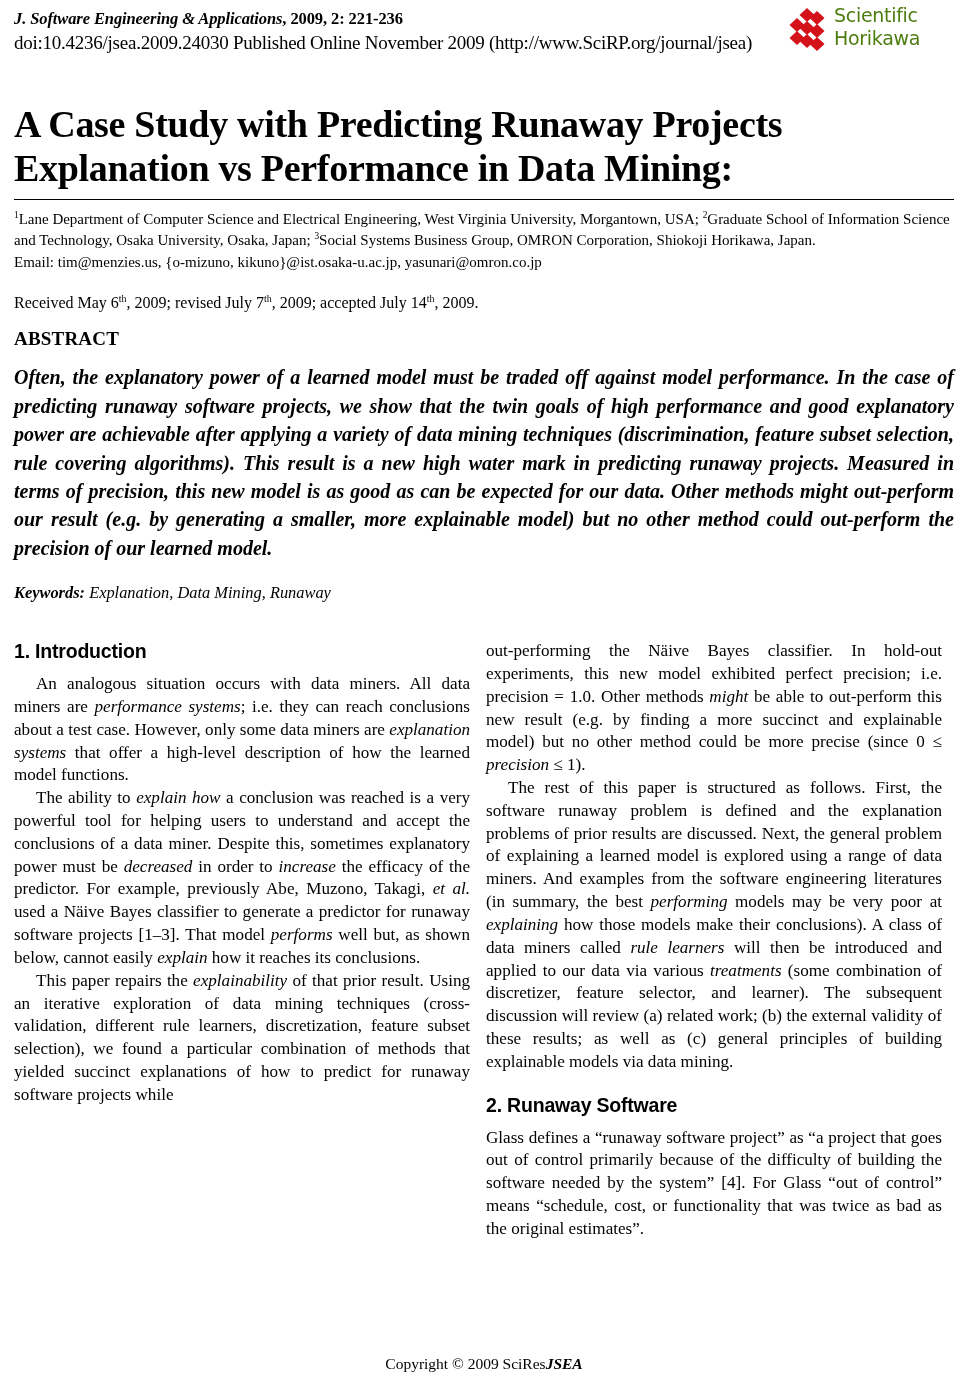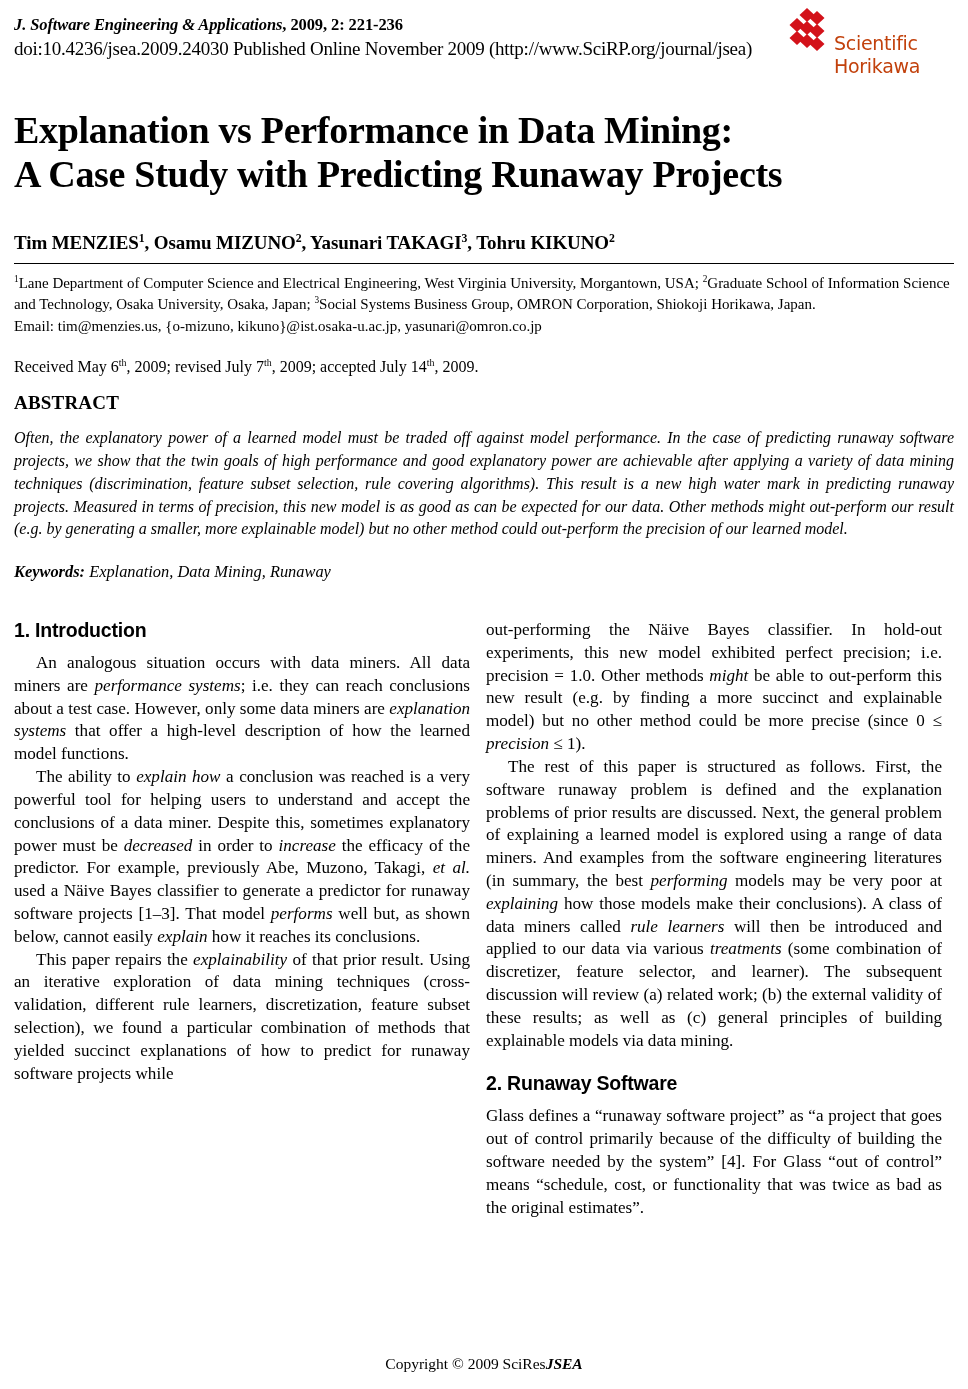--- a/index.html
+++ b/index.html
@@ -19,21 +19,21 @@
     position: relative;
     width: 968px;
     height: 1389px;
     box-sizing: border-box;
     padding: 0 14px;
   }
 
   
   .masthead {
     position: relative;
-    padding-top: 14px;
+    padding-top: 8px;
     height: 56px;
   }
   .mast-line1 {
     font-weight: bold;
     font-style: italic;
     font-size: 16.5px;
     letter-spacing: -0.1px;
     line-height: 1.35;
     white-space: nowrap;
   }
@@ -62,23 +62,22 @@
     width: 46px;
     height: 44px;
   }
   .logo-text {
     position: absolute;
     left: 50px;
     top: 0px;
     font-family: "DejaVu Sans", "Liberation Sans", sans-serif;
     font-size: 19px;
     line-height: 1.22;
-    color: #c2410c;
+    color: #4d7c0f;
     letter-spacing: -0.3px;
-    margin-top: 28px;
   }
   .logo-text div { white-space: nowrap; }
 
   
   .title {
     margin-top: 38px;
     font-size: 38px;
     font-weight: bold;
     line-height: 1.16;
     letter-spacing: -0.3px;
@@ -118,23 +117,23 @@
 
   
   .abstract-head {
     margin-top: 14px;
     font-size: 19px;
     font-weight: bold;
     letter-spacing: 0.2px;
   }
   .abstract-body {
     margin-top: 13px;
-    font-size: 16px;
-    font-style: italic;
-    font-weight: normal;
+    font-size: 20px;
+    font-style: italic;
+    font-weight: bold;
     line-height: 1.42;
     text-align: justify;
   }
   .keywords {
     margin-top: 21px;
     font-size: 16.4px;
     font-style: italic;
     font-weight: bold;
   }
   .keywords .kw-label {
@@ -210,25 +209,24 @@
         </g>
       </svg>
       <div class="logo-text">
         <div>Scientific</div>
         <div>Horikawa</div>
       </div>
     </div>
   </div>
 
   <div class="title">
+    <div>A Case Study with Predicting Runaway Projects</div>
     <div>Explanation vs Performance in Data Mining:</div>
-    <div>A Case Study with Predicting Runaway Projects</div>
-  </div>
-
-  <div class="authors"><span>Tim MENZIES</span><sup>1</sup>, <span>Osamu MIZUNO</span><sup>2</sup>, <span>Yasunari TAKAGI</span><sup>3</sup>, <span>Tohru KIKUNO</span><sup>2</sup></div>
+  </div>
+
 
   <hr class="rule">
 
   <div class="affil">
     <p><sup>1</sup><span>Lane Department of Computer Science and Electrical Engineering, West Virginia University, Morgantown, USA; </span><sup>2</sup><span>Graduate School of Information Science and Technology, Osaka University, Osaka, Japan; </span><sup>3</sup><span>Social Systems Business Group, OMRON Corporation, Shiokoji Horikawa, Japan.</span></p>
     <p>Email: tim@menzies.us, {o-mizuno, kikuno}@ist.osaka-u.ac.jp, yasunari@omron.co.jp</p>
   </div>
 
   <div class="dates"><span>Received May 6</span><sup>th</sup><span>, 2009; revised July 7</span><sup>th</sup><span>, 2009; accepted July 14</span><sup>th</sup><span>, 2009.</span></div>
 

